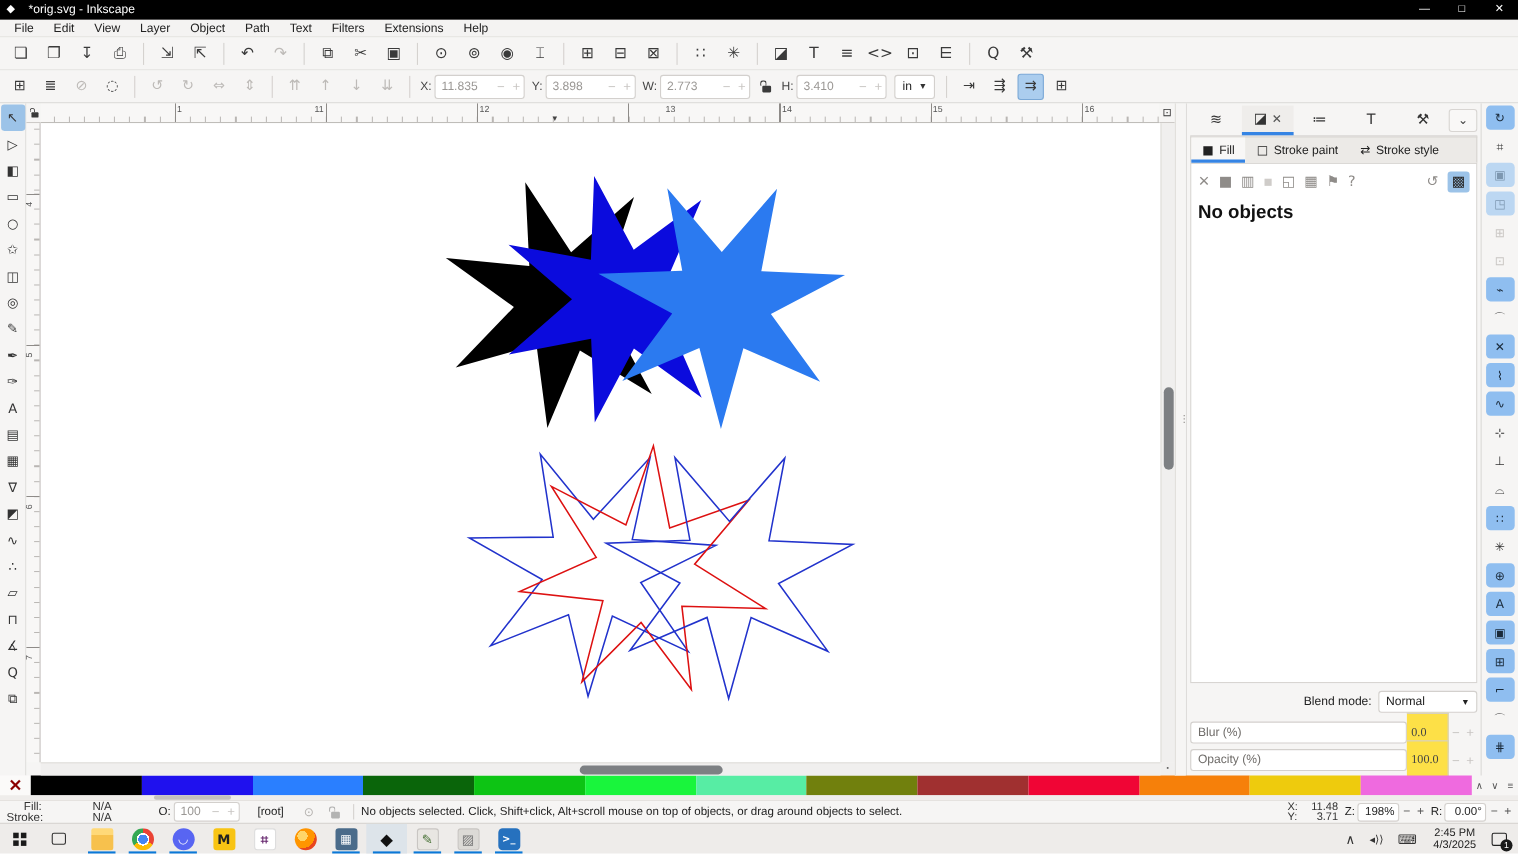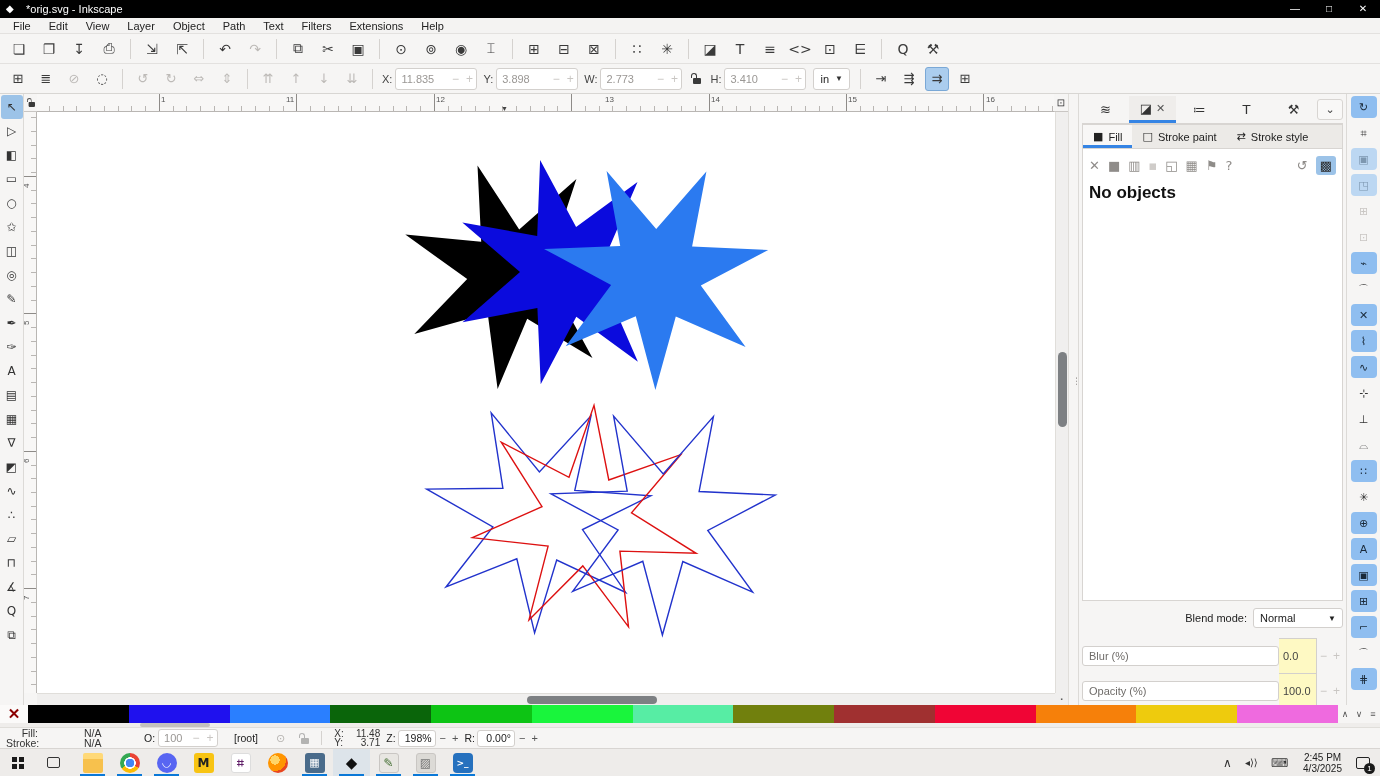--- a/index.html
+++ b/index.html
@@ -90,23 +90,23 @@
   .paint-row { display:flex; align-items:center; height:24px; gap:8px; }
   .paint-btn { font-size:13px; color:#8f8c89; font-family:"DejaVu Sans",sans-serif;}
   .paint-btn.disabled { color:#cfccc9; }
   .paint-row .gap { flex:1; }
   .paint-btn.right { color:#8f8c89; }
   .paint-btn.active { background:#9cc3e8; border-radius:3px; padding:2px 4px; color:#2a2a2a; }
   .no-objects { font-weight:bold; font-size:17px; margin-top:6px; color:#111; }
   .blend-row { height:26px; display:flex; align-items:center; justify-content:flex-end; gap:6px; margin-top:4px; }
   .blend-select { width:90px; height:20px; background:#fff; border:1px solid #d3d0cd; border-radius:3px; display:flex; align-items:center; justify-content:space-between; padding:0 6px; }
   .blend-select .car { font-size:8px; }
-  .slider-row { height:21px; display:flex; align-items:center; margin-top:14px; }
+  .slider-row { height:21px; display:flex; align-items:center; margin-top:4px; }
   .slider-track { flex:1; height:20px; background:#fff; border:1px solid #d3d0cd; border-radius:3px; display:flex; align-items:center; padding-left:6px; color:#6f6c69; }
-  .slider-val { width:38px; height:36px; background:#fef9c3; border:1px solid #d3d0cd; border-left:none; display:flex; align-items:center; padding-left:4px; color:#444; }
+  .slider-val { width:38px; height:36px; background:#fde047; border:1px solid #d3d0cd; border-left:none; display:flex; align-items:center; padding-left:4px; color:#444;font-family:Liberation Serif, serif; }
   .slider-sp { width:13px; text-align:center; color:#c9c6c3; font-size:12px; }
 
   
   .snapbar { width:34px; background:#f6f5f4; border-left:1px solid #dcdad7; display:flex; flex-direction:column; align-items:center; padding-top:2px; }
   .snap-btn { width:26px; height:22px; margin-bottom:4px; display:flex; align-items:center; justify-content:center; font-size:11px; color:#333; border-radius:4px; font-family:"DejaVu Sans",sans-serif;}
   .snap-btn.active { background:#8fbef0; color:#1a2a3a; }
   .snap-btn.dim { background:#bcd7f2; color:#7d97b0; }
   .snap-btn.disabled { color:#c9c6c3; }
 
   
@@ -699,20 +699,21 @@
       <span class="sp">+</span>
     </div>
   </div>
   <span class="sb-layer">[root]</span>
   <span class="sb-ico">⊙</span>
   <span class="padlock" style="opacity:.35">
       <span class="shackle"></span>
       <span class="body"></span>
     </span>
   <span class="sb-sep"></span>
+  <span class="sb-msg">No objects selected. Click, Shift+click, Alt+scroll mouse on top of objects, or drag around objects to select.</span>
   <div class="sb-xy">
     <span>X:</span>
     <span style="text-align:right">11.48</span>
     <span>Y:</span>
     <span style="text-align:right">3.71</span>
   </div>
   <div class="sb-zr">
     <span>Z:</span>
     <div class="box">
         <span class="v">198%</span>

